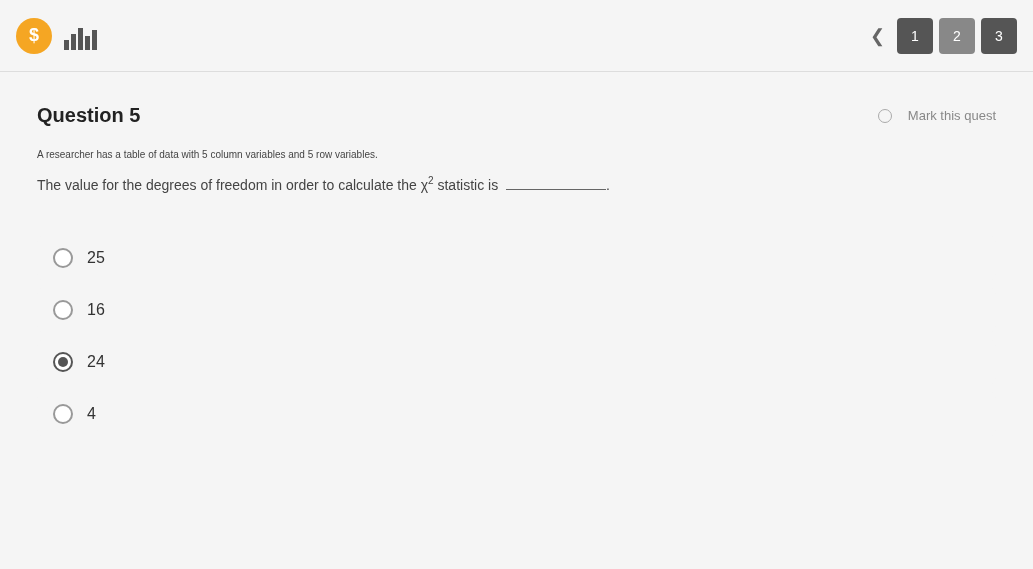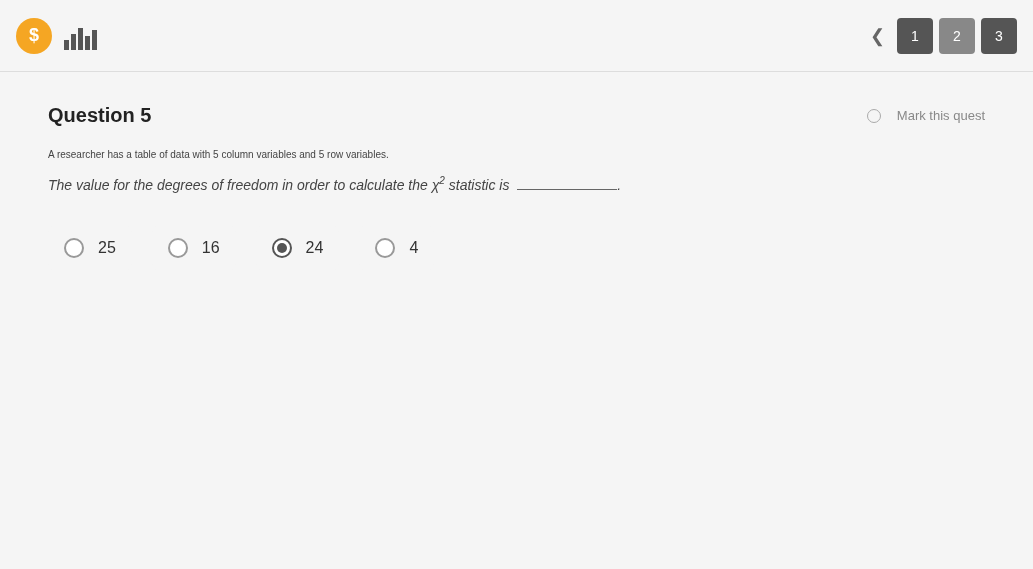--- a/index.html
+++ b/index.html
@@ -88,21 +88,21 @@
       font-size: 14px;
       cursor: pointer;
     }
 
     .nav-box.active {
       background-color: #888;
     }
 
     .main-content {
       background-color: #f5f5f5;
-      padding: 32px 48px;
+      padding: 32px 37px;
       min-height: 497px;
     }
 
     .question-header {
       display: flex;
       align-items: center;
       justify-content: space-between;
       margin-bottom: 20px;
     }
 
@@ -132,41 +132,40 @@
     .question-text {
       font-size: 10px;
       color: #444;
       margin-bottom: 10px;
       line-height: 1.6;
     }
 
     .question-text-line2 {
       font-size: 14px;
       color: #444;
-      margin-bottom: 30px;
+      margin-bottom: 40px;
       line-height: 1.6;
-      font-style: italic;
     }
 
     .blank-line {
       display: inline-block;
       border-bottom: 1px solid #666;
       width: 100px;
       margin-left: 4px;
     }
 
     .chi-superscript {
       font-size: 10px;
       vertical-align: super;
     }
 
     .answer-options {
       display: flex;
-      flex-direction: row;
-      gap: 20px;
+      flex-direction: column;
+      gap: 8px;
       margin-top: 10px;
     }
 
     .answer-option {
       display: flex;
       align-items: center;
       gap: 14px;
       padding: 12px 16px;
       background-color: #f5f5f5;
       border-radius: 6px;

